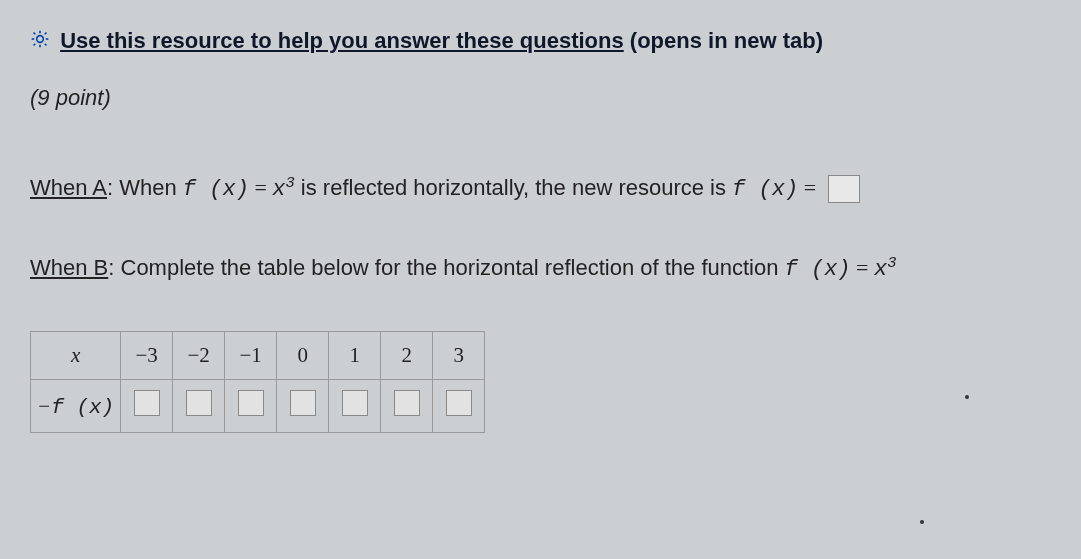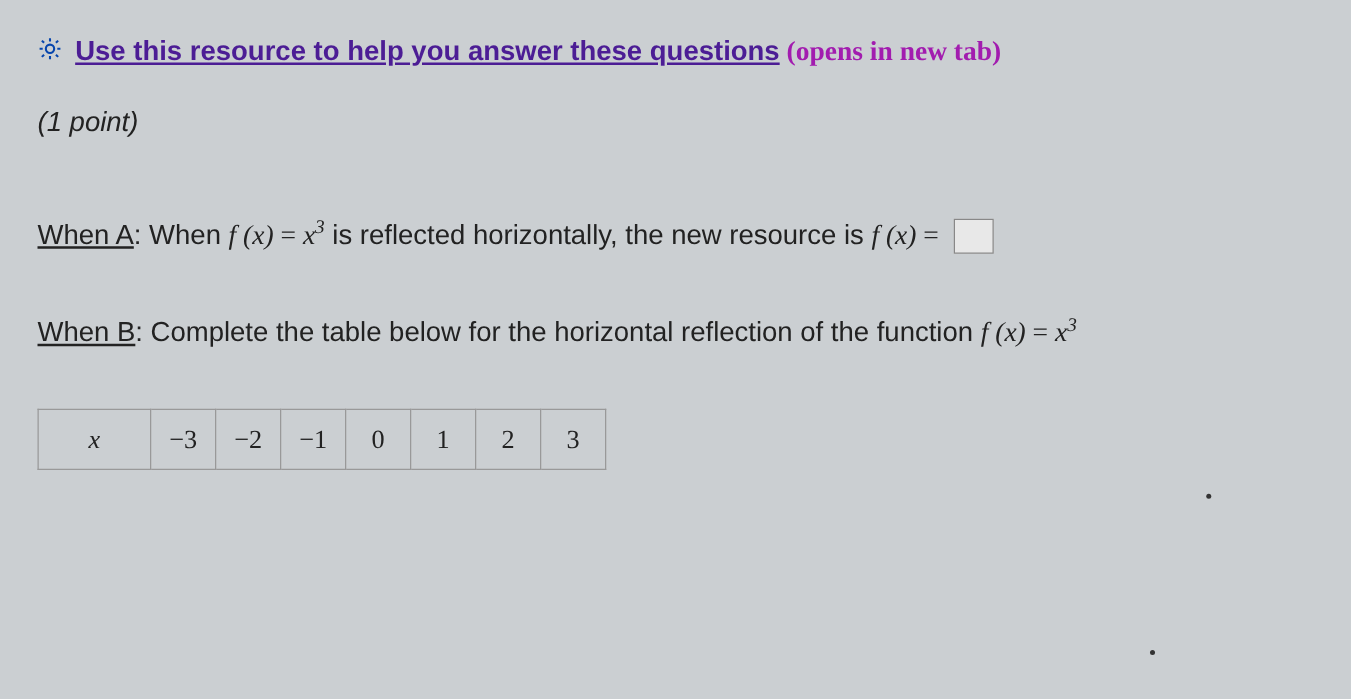--- a/index.html
+++ b/index.html
@@ -17,46 +17,45 @@
     .resource-line {
       margin-bottom: 30px;
     }
     .sun-icon {
       display: inline-block;
       vertical-align: middle;
       margin-right: 4px;
       color: #0645ad;
     }
     .link {
-      color: #4c1d95;
+      color: #0f172a;
       text-decoration: underline;
       font-weight: bold;
       cursor: pointer;
     }
     .nowrap { white-space: nowrap; }
     .link-suffix {
       font-weight: bold;
-      color: #a21caf;
-      font-family: Liberation Serif, serif;
+      color: #0f172a;
     }
     .points {
       font-style: italic;
       margin-bottom: 60px;
     }
     .part-label {
       text-decoration: underline;
       font-weight: normal;
     }
     .part-row {
       margin-bottom: 45px;
       line-height: 1.5;
     }
     .fx {
       font-style: italic;
-      font-family: Liberation Serif, serif;
+      font-family: Liberation Mono, monospace;
     }
     .eq { font-family: 'Times New Roman', serif; }
     sup { font-size: 0.7em; vertical-align: super; line-height: 0; }
     .answer-box {
       display: inline-block;
       width: 32px;
       height: 28px;
       border: 1px solid #888;
       background: #e8e8e8;
       vertical-align: middle;
@@ -103,21 +102,21 @@
       <line x1="17.7" y1="17.7" x2="19.8" y2="19.8"></line>
       <line x1="2" y1="12" x2="5" y2="12"></line>
       <line x1="19" y1="12" x2="22" y2="12"></line>
       <line x1="4.2" y1="19.8" x2="6.3" y2="17.7"></line>
       <line x1="17.7" y1="6.3" x2="19.8" y2="4.2"></line>
     </svg>
   </span>
   <span class="link">Use this resource to help you answer these questions</span><span class="link-suffix"> (opens in new tab)</span>
 </div>
 
-<div class="points">(1 point)</div>
+<div class="points">(9 point)</div>
 
 <div class="part-row">
   <span class="nowrap">
     <span class="part-label">When A</span><span>: When </span><span class="fx">f (x)</span><span class="eq">  =  </span><span class="fx"><span>x</span><sup>3</sup></span><span> is reflected horizontally, the new resource is </span><span class="fx">f (x)</span><span class="eq">  =  </span><span class="answer-box"></span>
   </span>
 </div>
 
 <div class="part-row">
   <span class="part-label">When B</span><span>: Complete the table below for the horizontal reflection of the function </span><span class="fx">f (x)</span><span class="eq">  = </span><span class="fx"><span>x</span><sup>3</sup></span>
 </div>
@@ -127,17 +126,27 @@
       <tr>
     <th class="rowhead">x</th>
     <td>−3</td>
     <td>−2</td>
     <td>−1</td>
     <td>0</td>
     <td>1</td>
     <td>2</td>
     <td>3</td>
   </tr>
+  <tr>
+    <th class="rowhead"><span class="eq">−</span><span class="fx">f (x)</span></th>
+    <td><span class="cell-input"></span></td>
+    <td><span class="cell-input"></span></td>
+    <td><span class="cell-input"></span></td>
+    <td><span class="cell-input"></span></td>
+    <td><span class="cell-input"></span></td>
+    <td><span class="cell-input"></span></td>
+    <td><span class="cell-input"></span></td>
+  </tr>
 </tbody>
   </table>
 
 <div class="dot1"></div>
 <div class="dot2"></div>
 
 </body></html>

